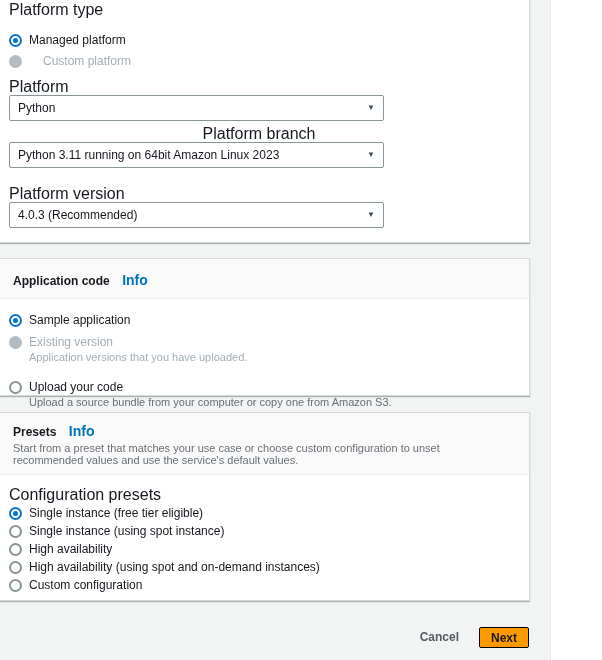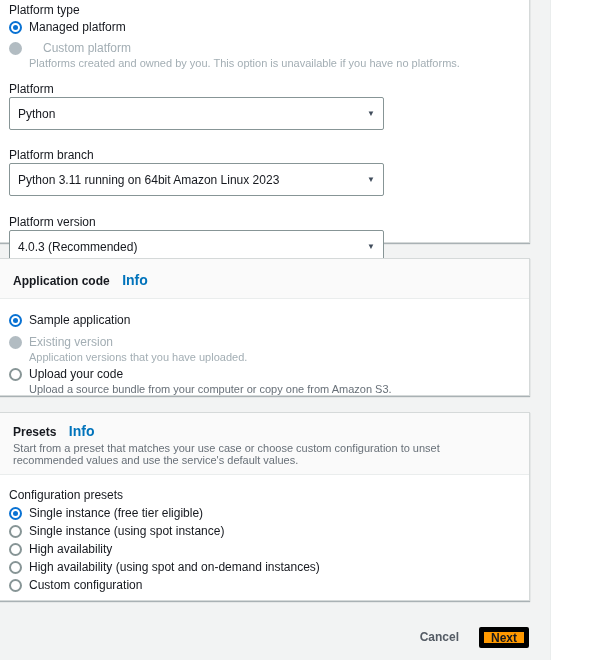--- a/index.html
+++ b/index.html
@@ -19,56 +19,56 @@
   #card-appcode{top:258px;height:138px;}
   #card-presets{top:412px;height:189px;}
   .card-header{background:#fafafa;border-bottom:1px solid #eaeded;padding:12px 20px 9px 22px;}
   #card-presets .card-header{padding:9px 20px 8px 22px;}
   .card-title{font-size:12px;font-weight:bold;color:#16191f;line-height:16px;display:inline;}
   .info-link{font-size:14px;font-weight:bold;color:#0073bb;margin-left:8px;text-decoration:none;cursor:pointer;}
   .header-desc{font-size:11px;color:#687078;line-height:12px;margin-top:2px;max-width:500px;}
   .card-content{padding:14px 20px 0 18px;}
   #card-presets .card-content{padding-top:13px;}
 
-  .field-label{font-size:12px;color:#16191f;line-height:14px;}
+  .field-label{font-size:16px;color:#16191f;line-height:14px;}
   .radio-row{display:flex;align-items:center;gap:7px;cursor:pointer;}
   .radio{width:13px;height:13px;border-radius:50%;box-sizing:border-box;flex:none;position:relative;}
   .radio.unsel{border:2px solid #879596;background:#fff;}
   .radio.sel{border:2px solid #0972d3;background:#fff;}
   .radio.sel::after{content:"";position:absolute;left:2px;top:2px;width:5px;height:5px;border-radius:50%;background:#0972d3;}
   .radio.disabled{background:#b2bcc2;border:none;}
   .radio-label{font-size:12px;color:#16191f;line-height:14px;}
   .radio-label.dis{color:#a3aeb4;}
   .option-desc{font-size:11px;color:#687078;line-height:13px;margin:2px 0 0 20px;}
   .option-desc.dis{color:#a3aeb4;}
   .option-desc a{color:#0073bb;font-weight:bold;text-decoration:none;cursor:pointer;}
   .ext-icon{display:inline-block;vertical-align:-1px;margin-left:3px;}
 
   .select{
-    width:375px;height:33px;border:1px solid #879596;border-radius:2px;background:#fff;
+    width:375px;height:26px;border:1px solid #879596;border-radius:2px;background:#fff;
     display:flex;align-items:center;justify-content:space-between;
     padding:0 8px;box-sizing:border-box;margin-top:1px;cursor:pointer;
   }
   .select-value{font-size:12px;color:#16191f;}
   .caret{font-size:8px;color:#414d5c;line-height:1;}
 
-  .mt3{margin-top:3px;} .mt7{margin-top:7px;gap:21px;} .mt8{margin-top:8px;}
-  .mt12{margin-top:12px;} .mt14{margin-top:18px;} .mt19{margin-top:19px;}
+  .mt3{margin-top:16px;} .mt7{margin-top:7px;gap:21px;} .mt8{margin-top:8px;}
+  .mt12{margin-top:12px;} .mt14{margin-top:6px;text-align:center;} .mt19{margin-top:19px;}
   .preset-row{margin-top:5px;}
   .preset-row .radio-label{line-height:13px;}
   #card-presets .radio-row:first-of-type{margin-top:4px;}
   #card-appcode .card-content .radio-row .radio-label{line-height:14px;}
 
   .footer{
     position:absolute;top:627px;left:-10px;width:539px;
     display:flex;justify-content:flex-end;align-items:center;gap:20px;
   }
   .cancel-btn{font-size:12px;font-weight:bold;color:#545b64;background:none;border:none;cursor:pointer;line-height:21px;padding:0;font-family:inherit;}
   .next-btn{
-    width:50px;height:21px;background:#ff9900;border:5px solid #000000;border-radius:2px;
+    width:50px;height:21px;background:#ff9900;border:1px solid #000000;border-radius:2px;
     font-size:12px;font-weight:bold;color:#16191f;display:flex;align-items:center;justify-content:center;
     cursor:pointer;box-sizing:border-box;font-family:inherit;
   }
 </style>
 </head>
 <body>
 
 <div class="bg-strip"></div>
 
 <section class="card" id="card-platform">
@@ -76,21 +76,20 @@
 
   <div class="radio-row mt3">
     <span class="radio sel"></span>
     <span class="radio-label">Managed platform</span>
   </div>
 
   <div class="radio-row mt7">
     <span class="radio disabled"></span>
     <span class="radio-label dis">Custom platform</span>
   </div>
-  <div class="option-desc dis">Platforms created and owned by you. This option is unavailable if you have no platforms.</div>
 
   <div class="field-label mt12">Platform</div>
   <div class="select">
     <span class="select-value">Python</span>
     <span class="caret">▼</span>
   </div>
 
   <div class="field-label mt14">Platform branch</div>
   <div class="select">
     <span class="select-value">Python 3.11 running on 64bit Amazon Linux 2023</span>

